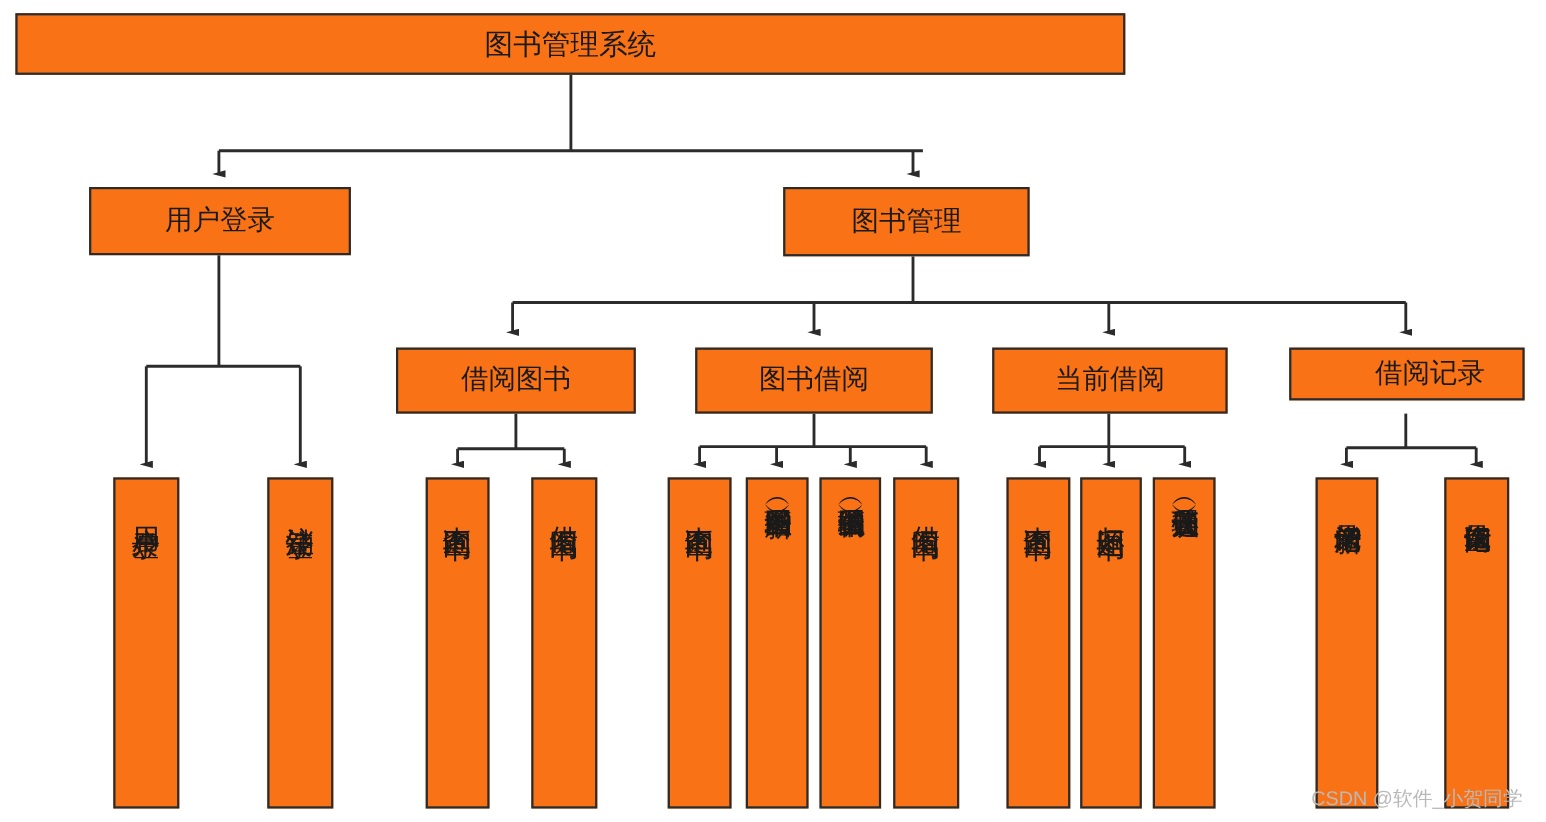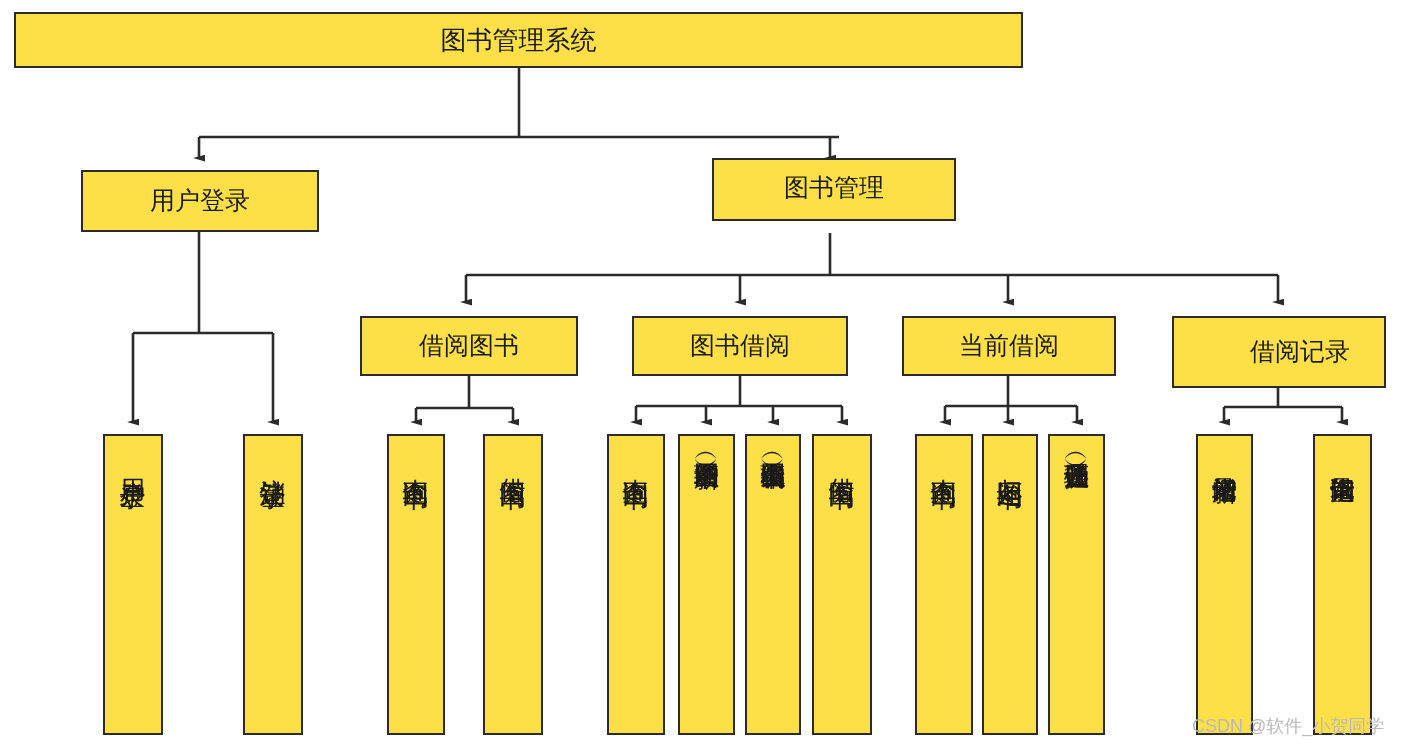--- a/index.html
+++ b/index.html
@@ -6,21 +6,21 @@
   body{
     font-family:"Liberation Sans","DejaVu Sans",sans-serif;
     width:1405px;height:747px;overflow:hidden;
   }
   #stage{position:relative;width:1405px;height:747px;background:#ffffff;}
   svg#wires{position:absolute;left:0;top:0;width:1405px;height:747px;pointer-events:none;}
 
   .node{
     position:absolute;
     box-sizing:border-box;
-    background:#fde047;
+    background:#f97316;
     border:2.5px solid #2b2b2b;
     display:flex;
     align-items:center;
     justify-content:center;
     color:#1a1a1a;
   }
   .node .lbl{
     display:block;
     line-height:1.18;
     white-space:nowrap;
@@ -113,37 +113,37 @@
   </svg>
 
   <div class="node h root" style="left:14px;top:12px;width:1009px;height:56px;">
     <span class="lbl">图书管理系统</span>
   </div>
 
   <div class="node h" style="left:81px;top:170px;width:238px;height:62px;">
     <span class="lbl">用户登录</span>
   </div>
 
-  <div class="node h" style="left:712px;top:158px;width:244px;height:63px;font-family:Liberation Mono, monospace;">
+  <div class="node h" style="left:712px;top:170px;width:224px;height:63px;">
     <span class="lbl">图书管理</span>
   </div>
 
   <div class="node h" style="left:360px;top:316px;width:218px;height:60px;">
     <span class="lbl">借阅图书</span>
   </div>
 
   <div class="node h" style="left:902px;top:316px;width:214px;height:60px;">
     <span class="lbl">当前借阅</span>
   </div>
 
   <div class="node h" style="left:632px;top:316px;width:216px;height:60px;">
     <span class="lbl">图书借阅</span>
   </div>
 
-  <div class="node h" style="left:1172px;top:316px;width:214px;height:72px;padding-left:42px;">
+  <div class="node h" style="left:1172px;top:316px;width:214px;height:48px;padding-left:42px;">
     <span class="lbl">借阅记录</span>
   </div>
 
   <div class="node v" style="left:103px;top:434px;width:60px;height:301px;">
     <span class="lbl">用户登录</span>
   </div>
 
   <div class="node v" style="left:243px;top:434px;width:60px;height:301px;">
     <span class="lbl">注销登录</span>
   </div>

